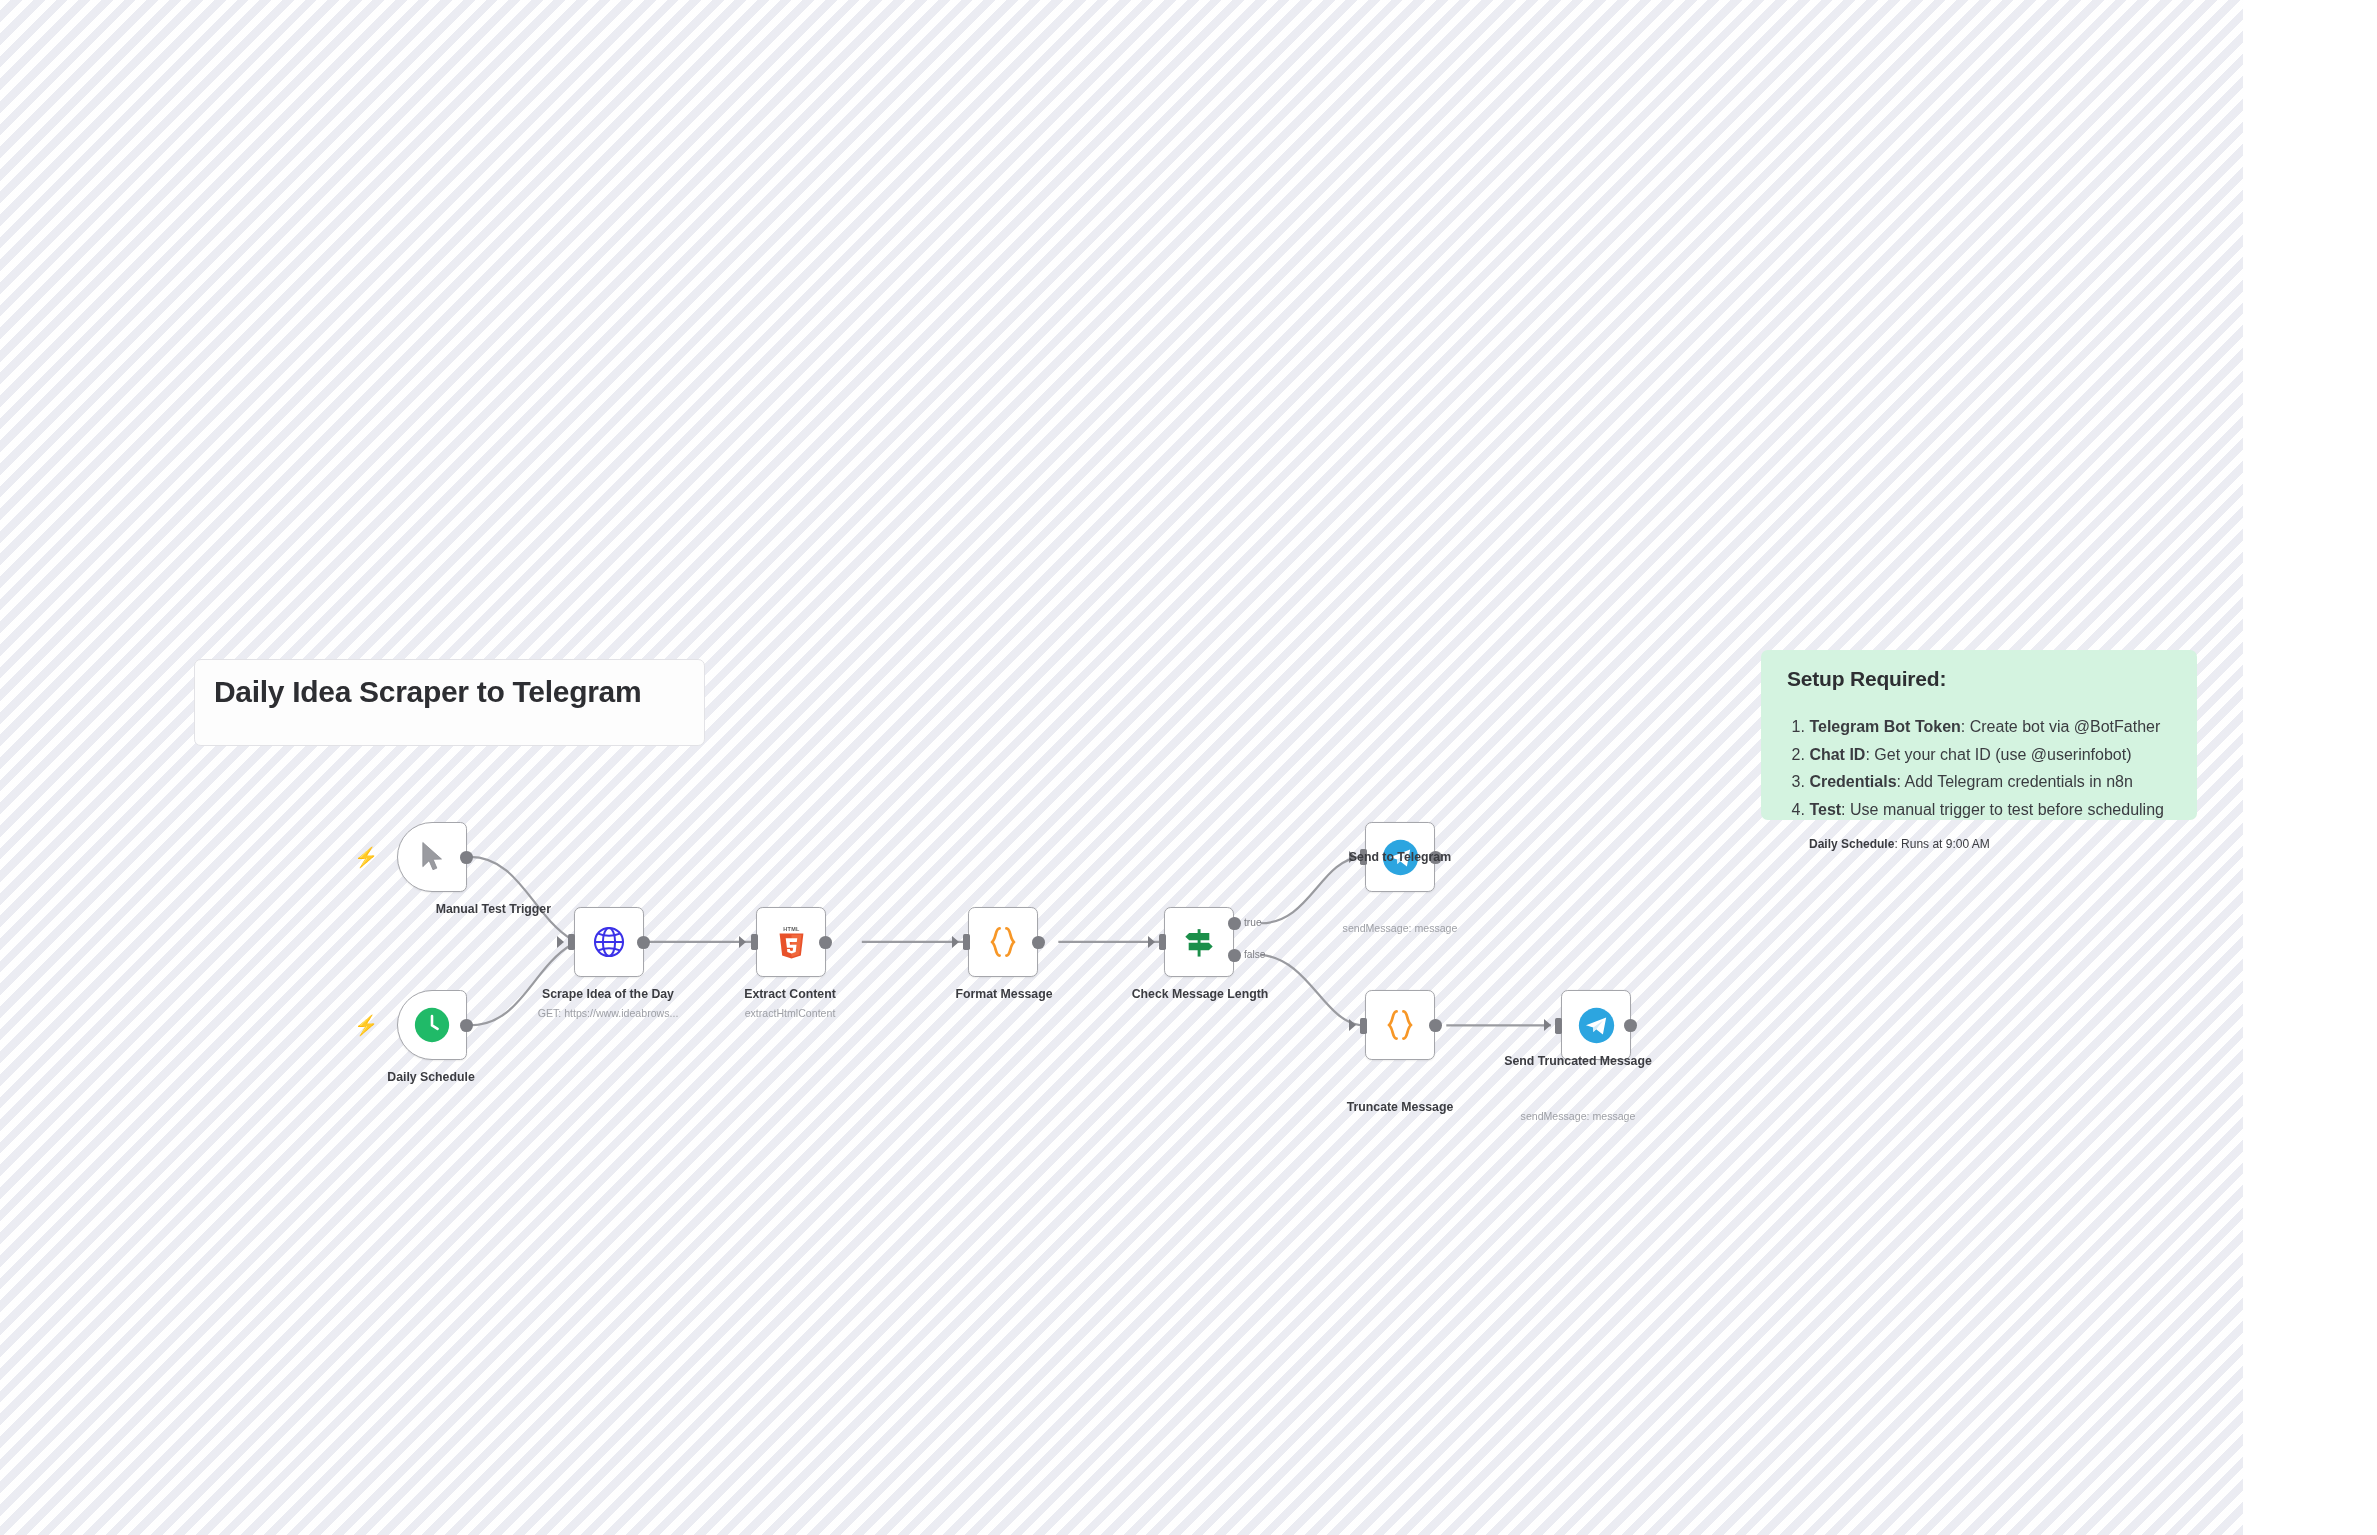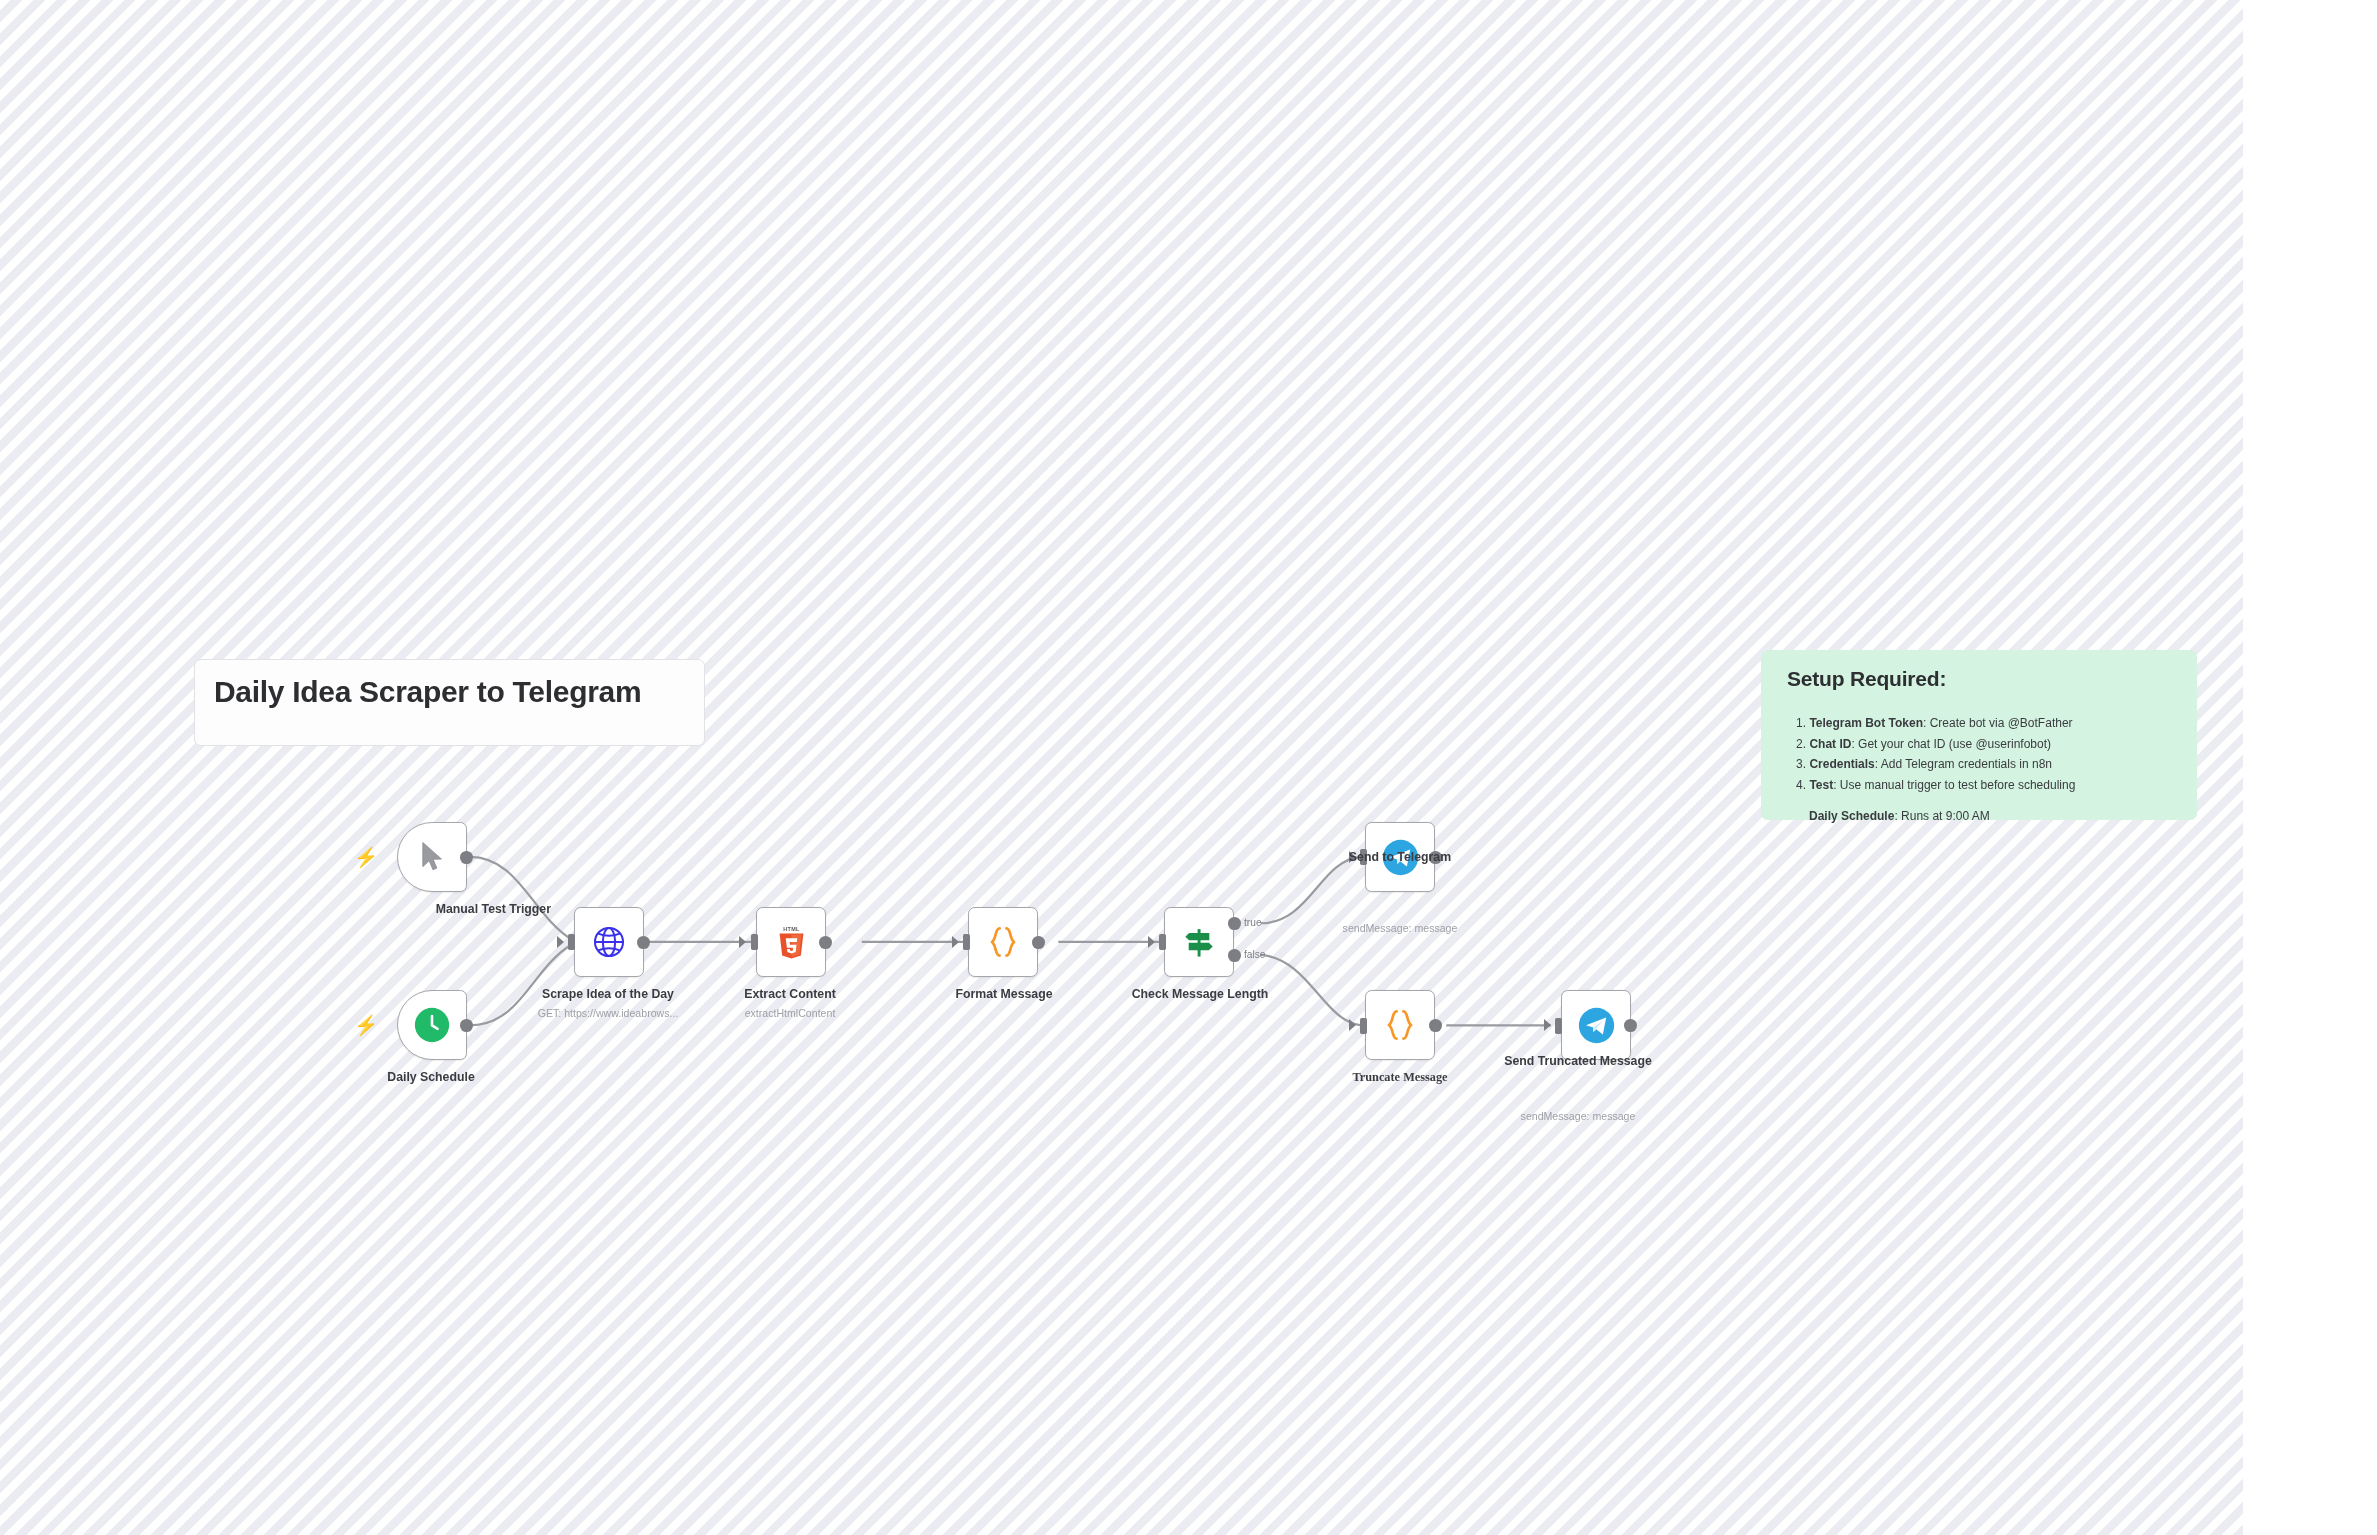--- a/index.html
+++ b/index.html
@@ -79,21 +79,21 @@
   .sticky-setup h2 {
     margin: 0 0 22px 0;
     font-size: 21px;
     font-weight: 700;
     color: #2d2e32;
     letter-spacing: -0.2px;
   }
   .sticky-setup ol {
     margin: 0 0 0 3.4px;
     padding-left: 19px;
-    font-size: 12px;
+    font-size: 16px;
     line-height: 1.72;
     color: #3a3b40;
   }
   .sticky-setup ol li b { font-weight: 700; }
   .sticky-setup .footer {
     margin-top: 13.6px;
     margin-left: 22px;
     font-size: 12px;
     color: #3a3b40;
   }
@@ -333,21 +333,21 @@
         <g fill="none" stroke="#f79727" stroke-width="3.2" stroke-linecap="round" stroke-linejoin="round">
           <path d="M16 5 C10.5 5 12.5 17 7 21 C12.5 25 10.5 37 16 37"></path>
           <path d="M24 5 C29.5 5 27.5 17 33 21 C27.5 25 29.5 37 24 37"></path>
         </g>
       </svg>
     </span>
   </div>
   <span class="inarrow" style="left:1349px; top:1019px;"></span>
   <span class="inport" style="left:1360px; top:1018px;"></span>
   <span class="dot" style="left:1429px; top:1019px;"></span>
-  <div class="node-label" style="left:1281px; top:1070px; width:238px;font-family:Liberation Serif, serif;">Truncate Message</div>
+  <div class="node-label" style="left:1281px; top:1100px; width:238px;">Truncate Message</div>
 
   <div class="node" style="left:1561px; top:990px;">
     <span class="glyph">
       <svg width="37" height="37" viewBox="0 0 44 44" xmlns="http://www.w3.org/2000/svg">
         <circle cx="22" cy="22" r="21" fill="#2ca5e0"></circle>
         <path d="M9.5 21.8 L33.5 12.6 L29.6 32.6 L21.6 26.6 L18.3 29.8 L18.1 24.4 Z" fill="#ffffff"></path>
         <path d="M18.1 24.4 L29.9 16.1 L21.6 26.6 L18.3 29.8 Z" fill="#d4ecf8"></path>
       </svg>
     </span>
   </div>

